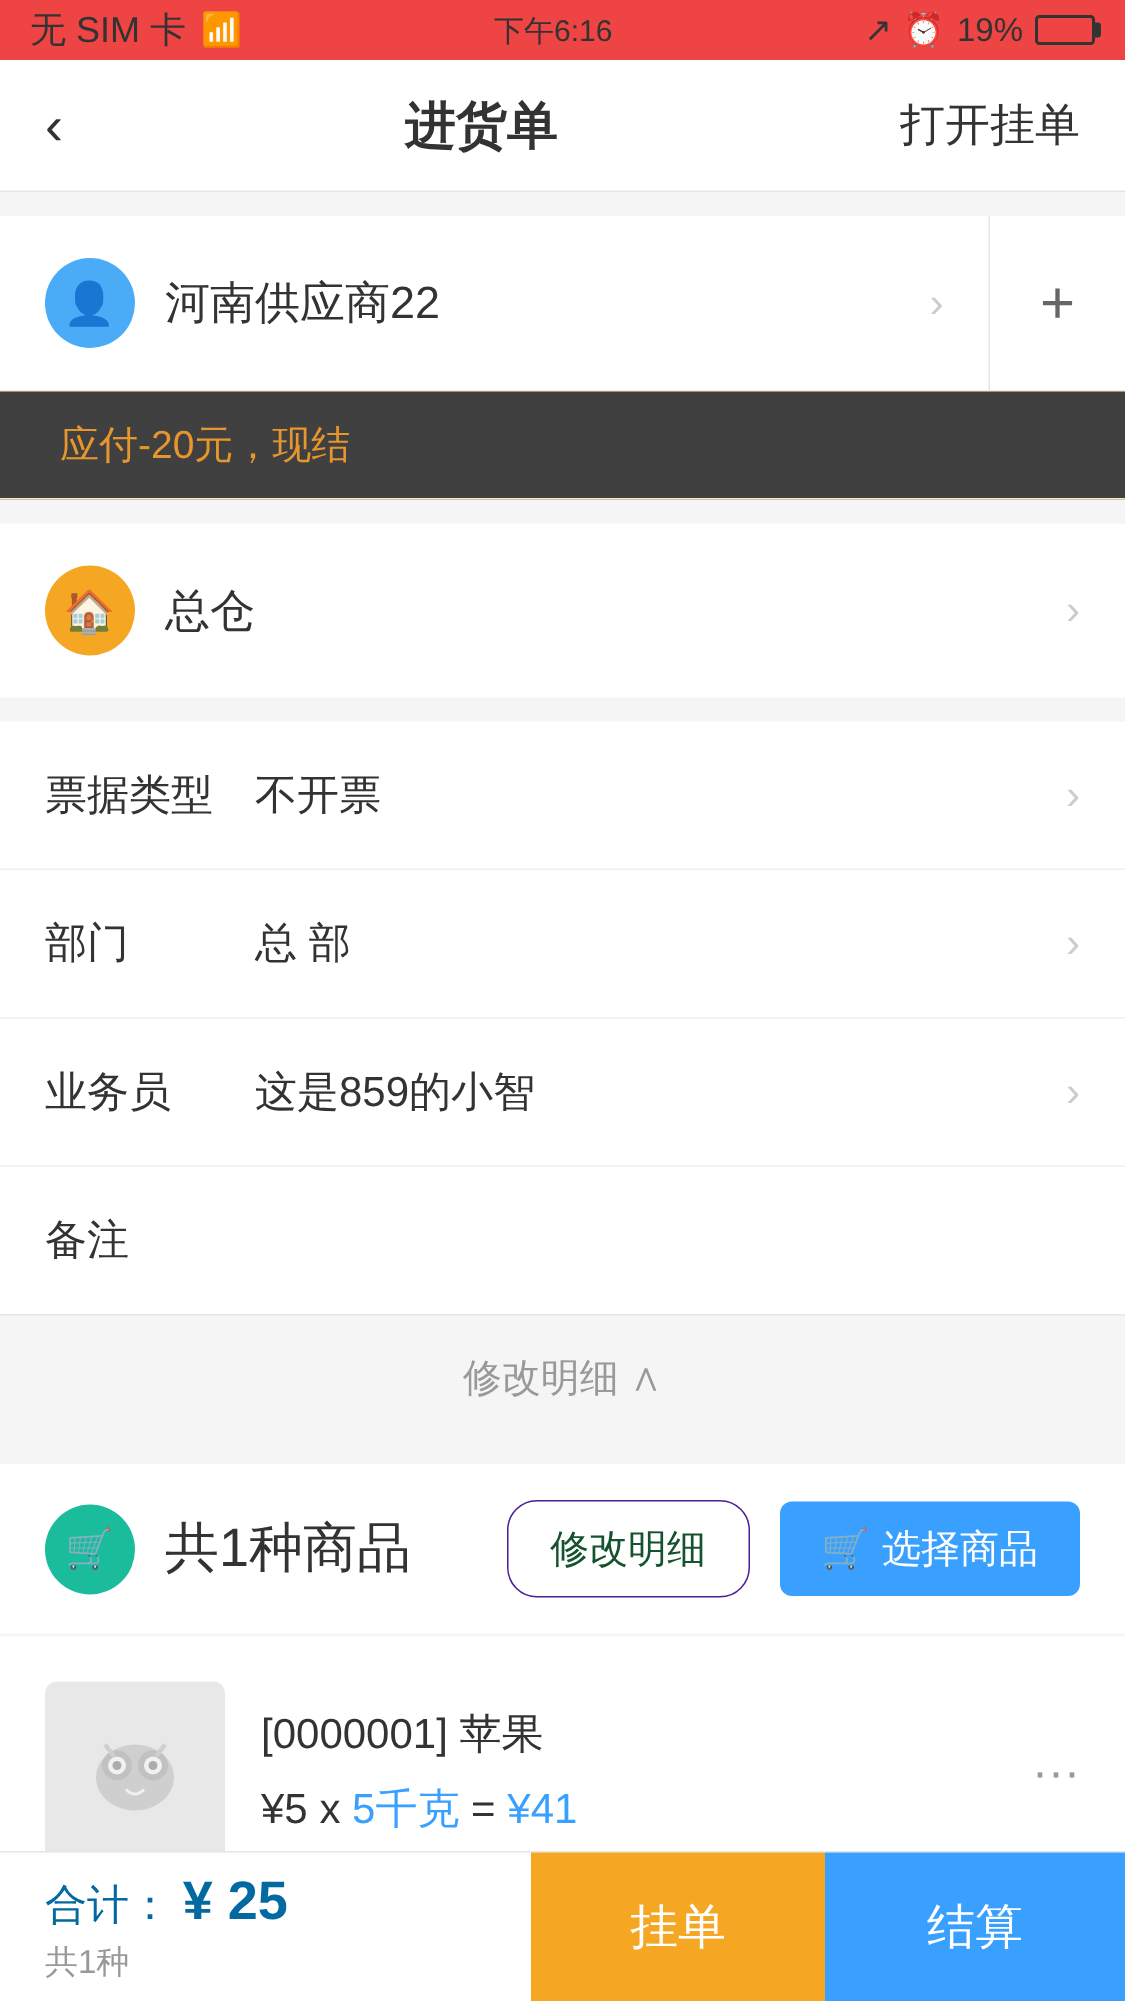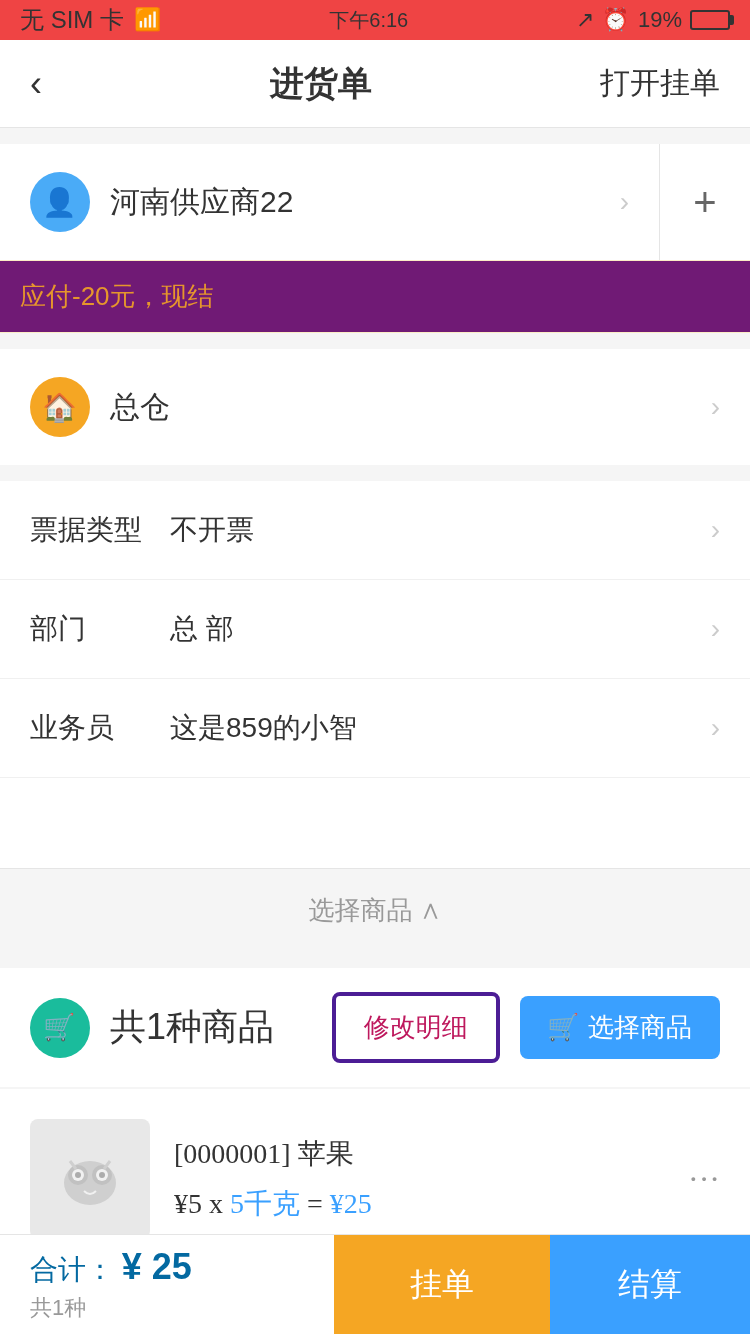--- a/index.html
+++ b/index.html
@@ -92,22 +92,22 @@
       color: white;
       font-size: 28px;
       margin-right: 20px;
       flex-shrink: 0;
     }
     .supplier-name { font-size: 30px; color: #333; flex: 1; }
     .chevron { font-size: 28px; color: #ccc; }
 
     
     .notice-bar {
-      background: #701a75;
-      padding: 18px 20px;
+      background: #404040;
+      padding: 18px 40px;
       font-size: 26px;
       color: #e6962c;
       border-top: 1px solid #fbecc6;
       border-bottom: 1px solid #fbecc6;
     }
 
     
     .warehouse-section {
       background: #fff;
       margin-top: 16px;
@@ -182,25 +182,25 @@
       background: #1abc9c;
       display: flex;
       align-items: center;
       justify-content: center;
       color: white;
       font-size: 26px;
       flex-shrink: 0;
     }
     .product-count { flex: 1; font-size: 36px; color: #333; }
     .btn-outline {
-      border: 4px solid #4c1d95;
-      color: #be185d;
+      border: 1px solid #4c1d95;
+      color: #14532d;
       background: #fff;
       padding: 14px 28px;
-      border-radius: 8px;
+      border-radius: 20px;
       font-size: 26px;
       cursor: pointer;
     }
     .btn-primary {
       background: #3aa0ff;
       color: white;
       border: none;
       padding: 14px 28px;
       border-radius: 8px;
       font-size: 26px;
@@ -211,21 +211,20 @@
     }
 
     
     .product-item {
       background: #fff;
       margin-top: 2px;
       display: flex;
       align-items: center;
       padding: 30px;
       gap: 24px;
-      font-family: Liberation Serif, serif;
     }
     .product-thumb {
       width: 120px;
       height: 120px;
       background: #e8e8e8;
       border-radius: 8px;
       display: flex;
       align-items: center;
       justify-content: center;
       flex-shrink: 0;
@@ -253,21 +252,21 @@
       border-top: 1px solid #e5e5e5;
     }
     .total-area {
       flex: 1;
       padding: 0 30px;
     }
     .total-main { font-size: 28px; color: #0369a1; }
     .total-main .amount { font-size: 36px; font-weight: 600; }
     .total-sub { font-size: 22px; color: #999; margin-top: 4px; }
     .btn-hold {
-      width: 216px;
+      width: 196px;
       height: 100px;
       background: #f5a623;
       color: white;
       border: none;
       font-size: 32px;
       cursor: pointer;
       display: flex;
       align-items: center;
       justify-content: center;
     }
@@ -343,25 +342,26 @@
     <span class="form-label">部门</span>
     <span class="form-value">总 部</span>
     <span class="chevron">›</span>
   </div>
   <div class="form-row">
     <span class="form-label">业务员</span>
     <span class="form-value">这是859的小智</span>
     <span class="chevron">›</span>
   </div>
   <div class="form-row">
+    <span class="form-label">备注</span>
   </div>
 </div>
 
 <div class="collapse-row">
-  <span>选择商品 ∧</span>
+  <span>修改明细 ∧</span>
 </div>
 
 <div class="product-header">
   <div class="product-icon">
     <span>🛒</span>
   </div>
   <span class="product-count">共1种商品</span>
   <button class="btn-outline">修改明细</button>
   <button class="btn-primary">
     <span>🛒</span>
@@ -386,21 +386,21 @@
   </div>
   <div class="product-info">
     <div class="product-name">
       <span>[0000001] </span>
       <span>苹果</span>
     </div>
     <div class="product-price">
       <span>¥5 x </span>
       <span class="highlight">5千克</span>
       <span> = </span>
-      <span class="highlight">¥25</span>
+      <span class="highlight">¥41</span>
     </div>
   </div>
   <span class="product-more">···</span>
 </div>
 
 <div style="height: 110px;"></div>
 
 <div class="bottom-bar">
   <div class="total-area">
     <div class="total-main">

